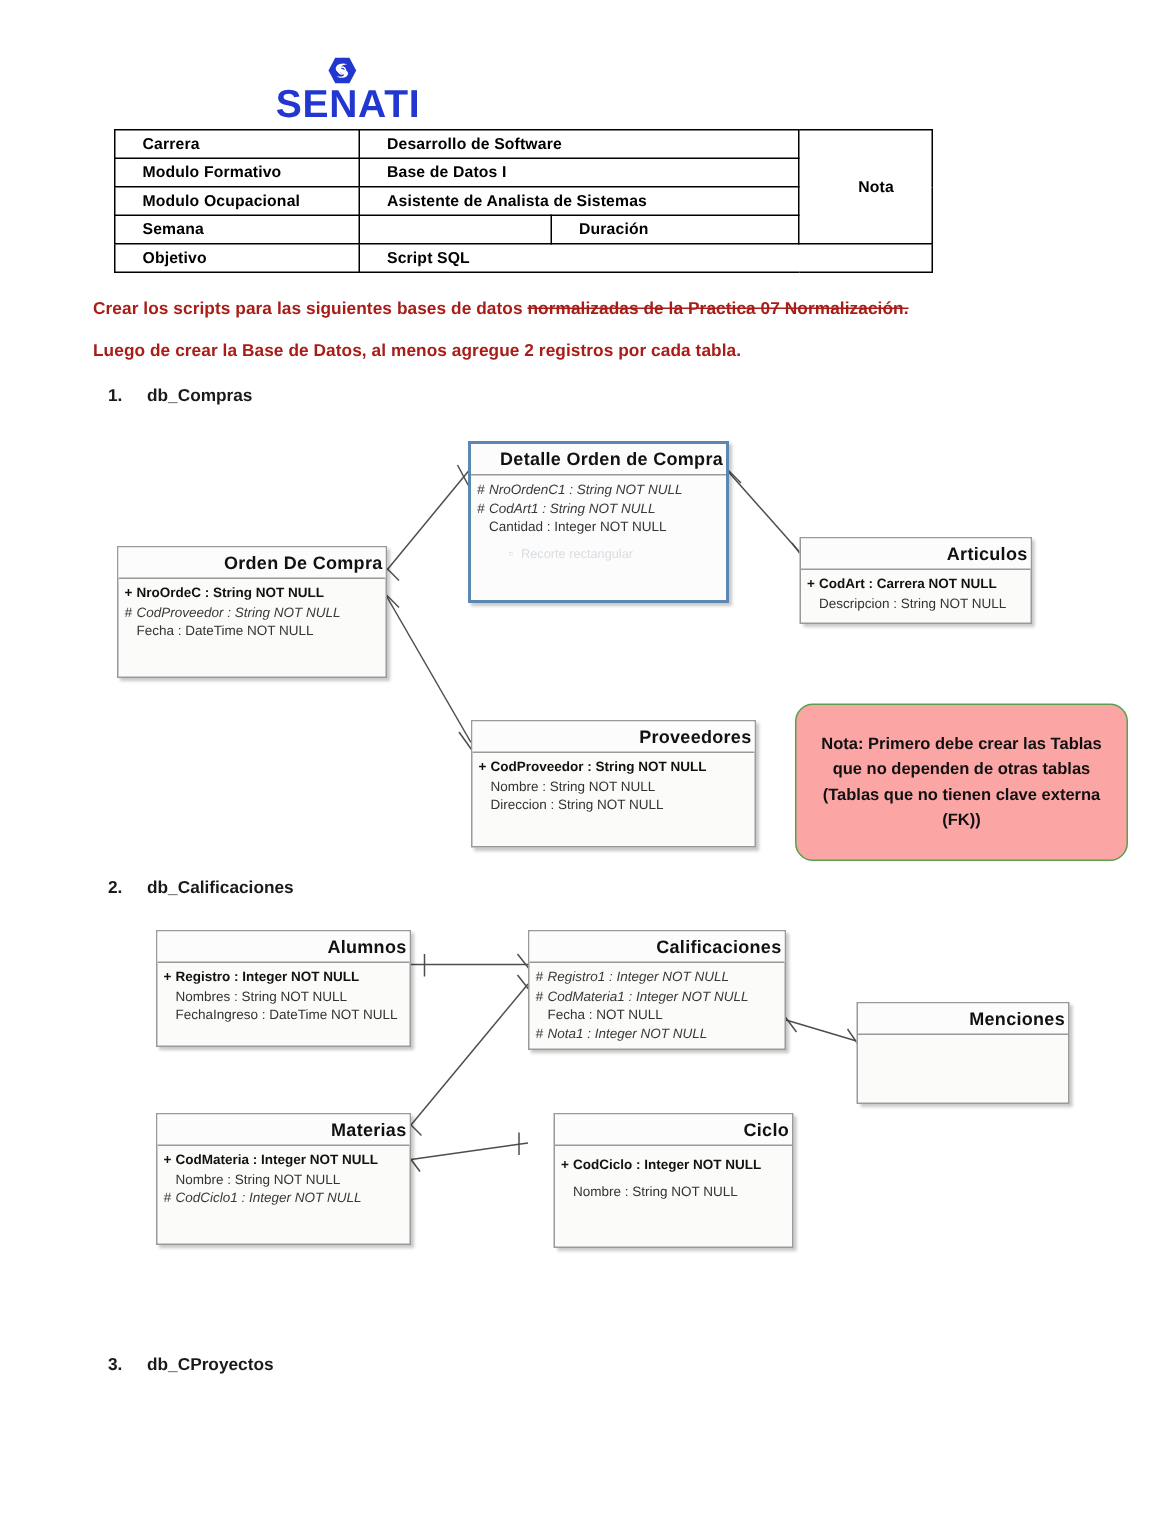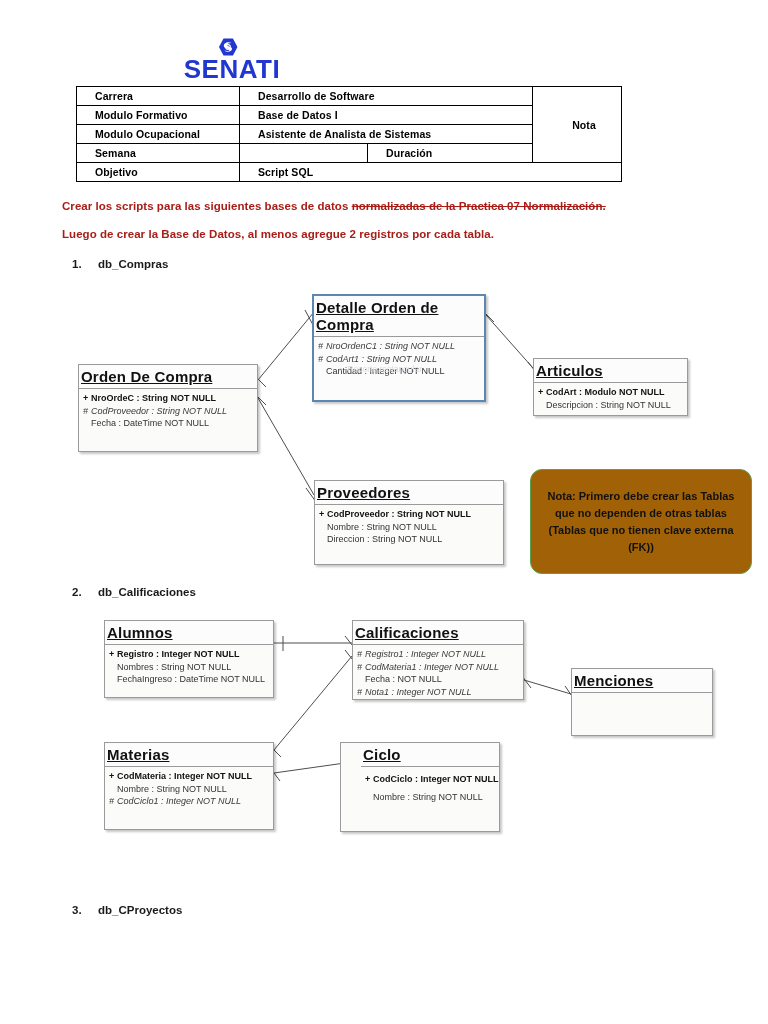--- a/index.html
+++ b/index.html
@@ -114,30 +114,29 @@
     border: 1px solid #9a9a9a;
     box-shadow: 2px 2px 2px rgba(0,0,0,0.22);
     box-sizing: border-box;
     z-index: 2;
   }
   .uml.highlight {
     border: 2px solid #5c87b2;
     background: #fcfcfc;
   }
   .uml-title {
-    text-align: left;
-    font-size: 15px;
+    text-align: right;
+    font-size: 12px;
     font-weight: bold;
     font-family: "Liberation Sans", sans-serif;
     padding: 3px 2px 3px 2px;
     border-bottom: 1px solid #9a9a9a;
     color: #111;
     letter-spacing: 0.2px;
     background: #fcfcfc;
-    text-decoration: underline;
   }
   .uml-attrs {
     padding: 3px 3px 3px 4px;
     font-size: 9px;
     font-family: "Liberation Sans", sans-serif;
     line-height: 12.5px;
     color: #333;
   }
   .attr { white-space: nowrap; }
   .attr.pk { font-weight: bold; color: #111; }
@@ -163,21 +162,21 @@
 
   
   #green-note {
     position: absolute;
     left: 530px;
     top: 469px;
     width: 222px;
     height: 105px;
     border: 1.5px solid #5aa14f;
     border-radius: 12px;
-    background: #a16207;
+    background: #fca5a5;
     box-sizing: border-box;
     display: flex;
     align-items: center;
     justify-content: center;
     z-index: 3;
   }
   #green-note-text {
     font-size: 11px;
     font-weight: bold;
     text-align: center;
@@ -274,21 +273,21 @@
     </div>
     <div class="ghost">
       <span class="gbox">▫</span>
       <span>Recorte rectangular</span>
     </div>
   </div>
 
   <div class="uml" id="box-articulos" style="left:533px; top:78px; width:155px; height:58px;">
     <div class="uml-title">Articulos</div>
     <div class="uml-attrs">
-      <div class="attr pk"><span class="attr-sym">+</span><span>CodArt : Modulo NOT NULL</span></div>
+      <div class="attr pk"><span class="attr-sym">+</span><span>CodArt : Carrera NOT NULL</span></div>
       <div class="attr"><span class="attr-sym"></span><span>Descripcion : String NOT NULL</span></div>
     </div>
   </div>
 
   <div class="uml" id="box-proveedores" style="left:314px; top:200px; width:190px; height:85px;">
     <div class="uml-title">Proveedores</div>
     <div class="uml-attrs">
       <div class="attr pk"><span class="attr-sym">+</span><span>CodProveedor : String NOT NULL</span></div>
       <div class="attr"><span class="attr-sym"></span><span>Nombre : String NOT NULL</span></div>
       <div class="attr"><span class="attr-sym"></span><span>Direccion : String NOT NULL</span></div>
@@ -351,21 +350,21 @@
 
   <div class="uml" id="box-materias" style="left:104px; top:132px; width:170px; height:88px;">
     <div class="uml-title">Materias</div>
     <div class="uml-attrs">
       <div class="attr pk"><span class="attr-sym">+</span><span>CodMateria : Integer NOT NULL</span></div>
       <div class="attr"><span class="attr-sym"></span><span>Nombre : String NOT NULL</span></div>
       <div class="attr fk"><span class="attr-sym">#</span><span>CodCiclo1 : Integer NOT NULL</span></div>
     </div>
   </div>
 
-  <div class="uml" id="box-ciclo" style="left:340px; top:132px; width:160px; height:90px;padding-left:20px;">
+  <div class="uml" id="box-ciclo" style="left:369px; top:132px; width:160px; height:90px;">
     <div class="uml-title">Ciclo</div>
     <div class="uml-attrs" style="line-height:18px">
       <div class="attr pk"><span class="attr-sym">+</span><span>CodCiclo : Integer NOT NULL</span></div>
       <div class="attr"><span class="attr-sym"></span><span>Nombre : String NOT NULL</span></div>
     </div>
   </div>
 </div>
 
 <div class="list-item" id="list-3">
   <span class="list-num">3.</span>

